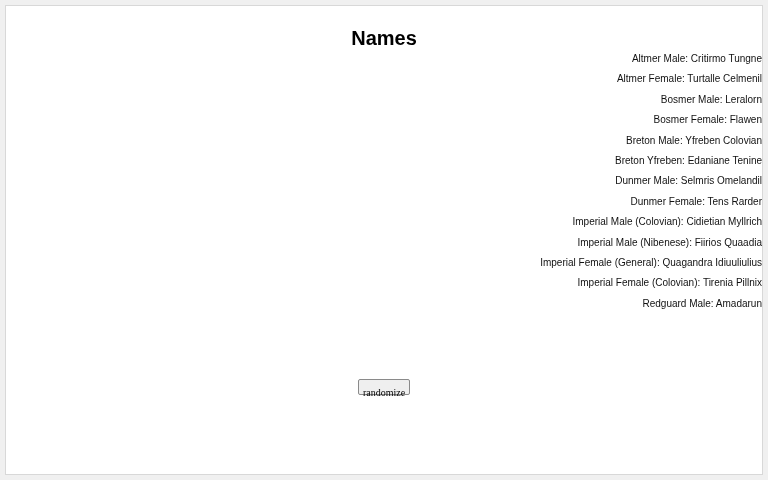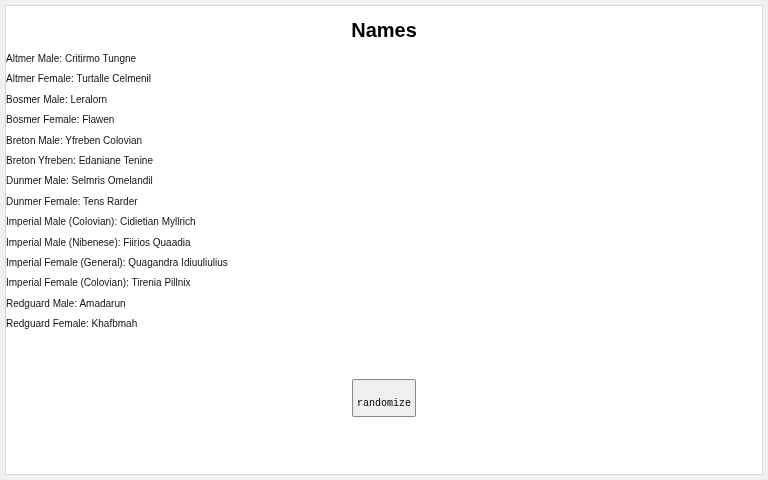--- a/index.html
+++ b/index.html
@@ -18,53 +18,53 @@
       height: 468px;
       background: #ffffff;
       border: 1px solid #d8d8d8;
       box-sizing: content-box;
     }
     .title {
       font-family: "Liberation Sans", sans-serif;
       font-weight: bold;
       font-size: 20px;
       text-align: center;
-      margin: 0;
+      margin: 8px;
       position: absolute;
       top: 12px;
       left: 0;
       right: 0;
       line-height: 24px;
       color: #000;
     }
     .list {
       position: absolute;
       top: 46px;
       left: 0;
       right: 0;
-      text-align: left;
+      text-align: right;
       font-family: "Liberation Sans", sans-serif;
       font-size: 10px;
       color: #111;
     }
     .row {
       height: 20.4px;
       line-height: 14px;
     }
     .btn-wrap {
       position: absolute;
       top: 373px;
       left: 0;
       right: 0;
       text-align: center;
     }
     .btn {
-      font-family: Liberation Mono, monospace;
+      font-family: Liberation Serif, serif;
       font-size: 10px;
-      padding: 18px 4px;
+      padding: 7px 4px;
       height: 15px;
       line-height: 11px;
       background: #efefef;
       border: 1px solid #8a8a8a;
       border-radius: 2px;
       color: #000;
       cursor: pointer;
     }
   </style>
 </head>
@@ -80,19 +80,18 @@
     <div class="row"><span>Bosmer Female</span><span>: </span><span>Flawen</span></div>
     <div class="row"><span>Breton Male</span><span>: </span><span>Yfreben Colovian</span></div>
     <div class="row"><span>Breton Yfreben</span><span>: </span><span>Edaniane Tenine</span></div>
     <div class="row"><span>Dunmer Male</span><span>: </span><span>Selmris Omelandil</span></div>
     <div class="row"><span>Dunmer Female</span><span>: </span><span>Tens Rarder</span></div>
     <div class="row"><span>Imperial Male (Colovian)</span><span>: </span><span>Cidietian Myllrich</span></div>
     <div class="row"><span>Imperial Male (Nibenese)</span><span>: </span><span>Fiirios Quaadia</span></div>
     <div class="row"><span>Imperial Female (General)</span><span>: </span><span>Quagandra Idiuuliulius</span></div>
     <div class="row"><span>Imperial Female (Colovian)</span><span>: </span><span>Tirenia Pillnix</span></div>
     <div class="row"><span>Redguard Male</span><span>: </span><span>Amadarun</span></div>
-    <div class="row"><span>Redguard Female</span><span>: </span><span>Khafbmah</span></div>
   </div>
 
   <div class="btn-wrap">
     <button class="btn">randomize</button>
   </div>
 </div>
 
 </body></html>

